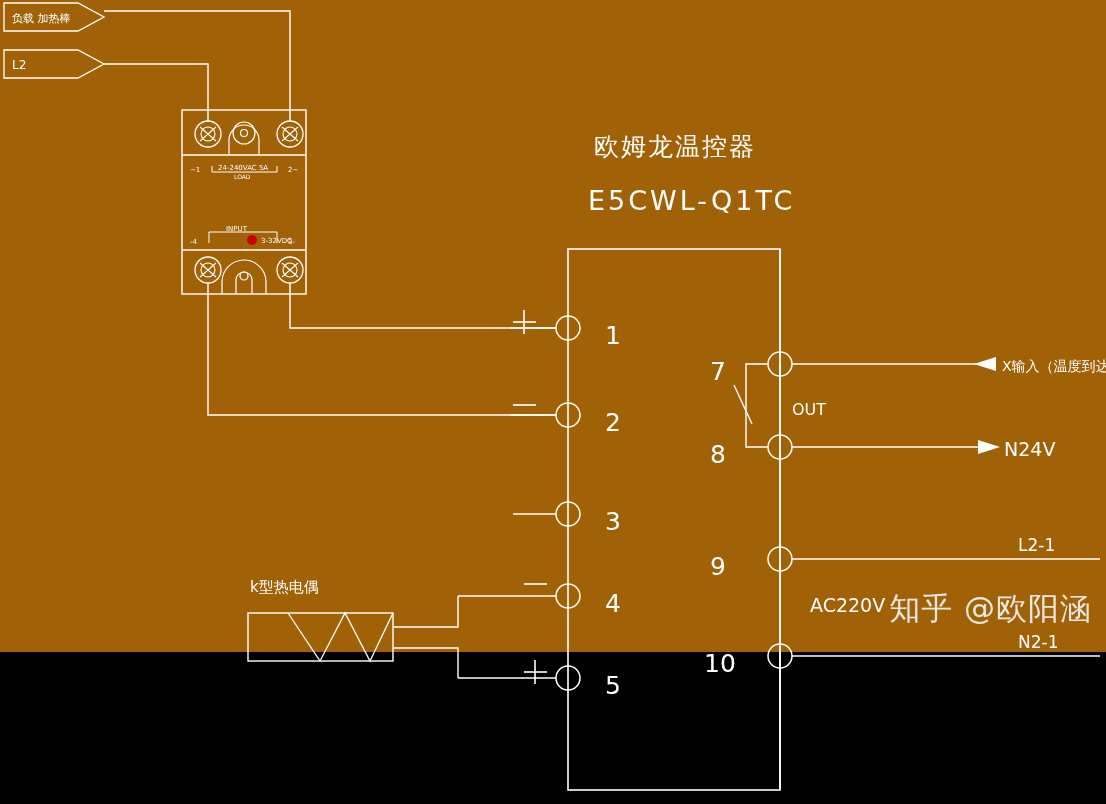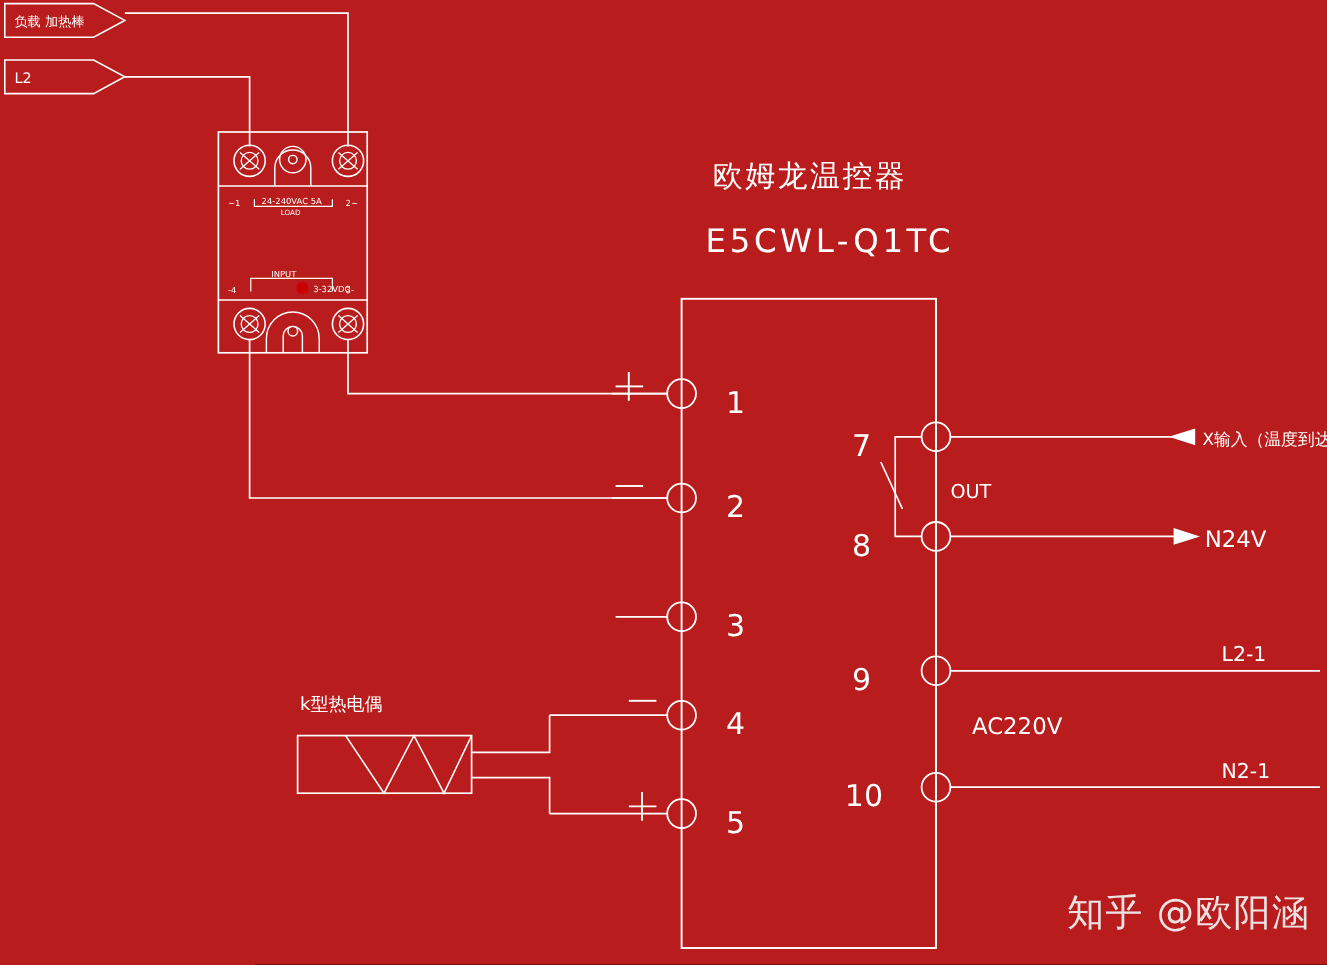--- a/index.html
+++ b/index.html
@@ -10,22 +10,22 @@
   }
   body {
     width: 1106px;
     height: 804px;
     overflow: hidden;
     font-family: "DejaVu Sans", sans-serif;
   }
   #stage {
     position: relative;
     width: 1106px;
-    height: 804px;
-    background: #b91c1c;
+    height: 652px;
+    background: #a16207;
   }
   #diagram {
     position: absolute;
     left: 0;
     top: 0;
   }
   .wm {
     position: absolute;
     right: 14px;
     bottom: 22px;

